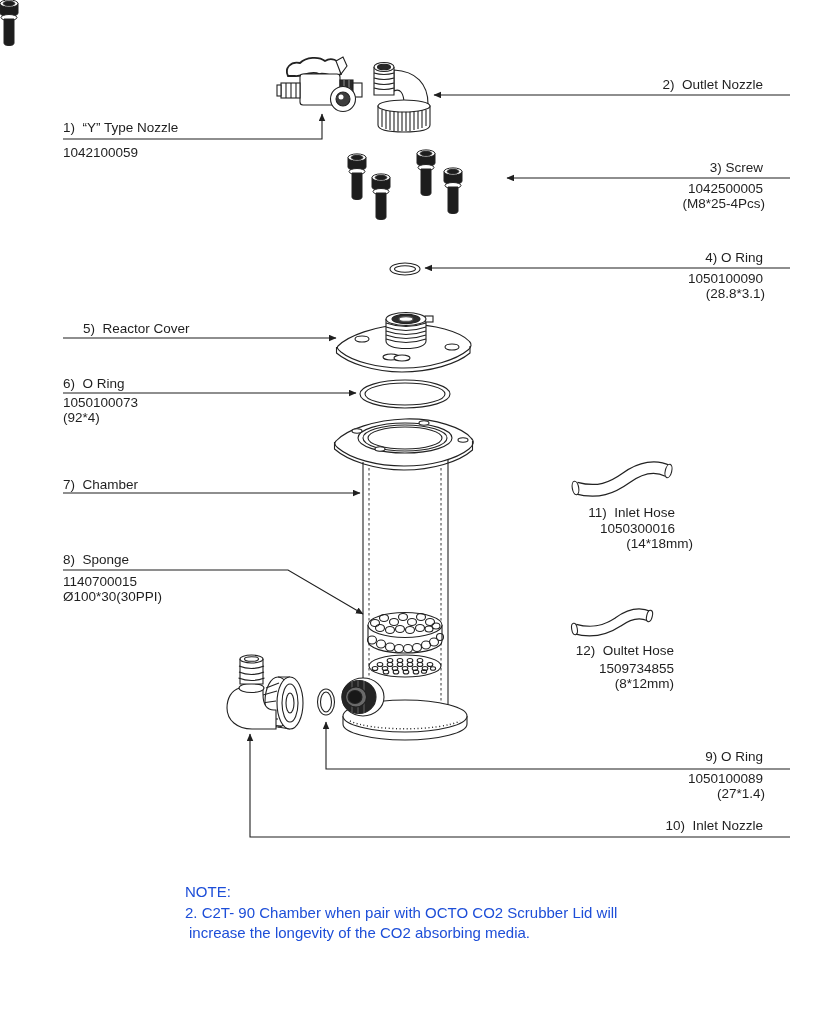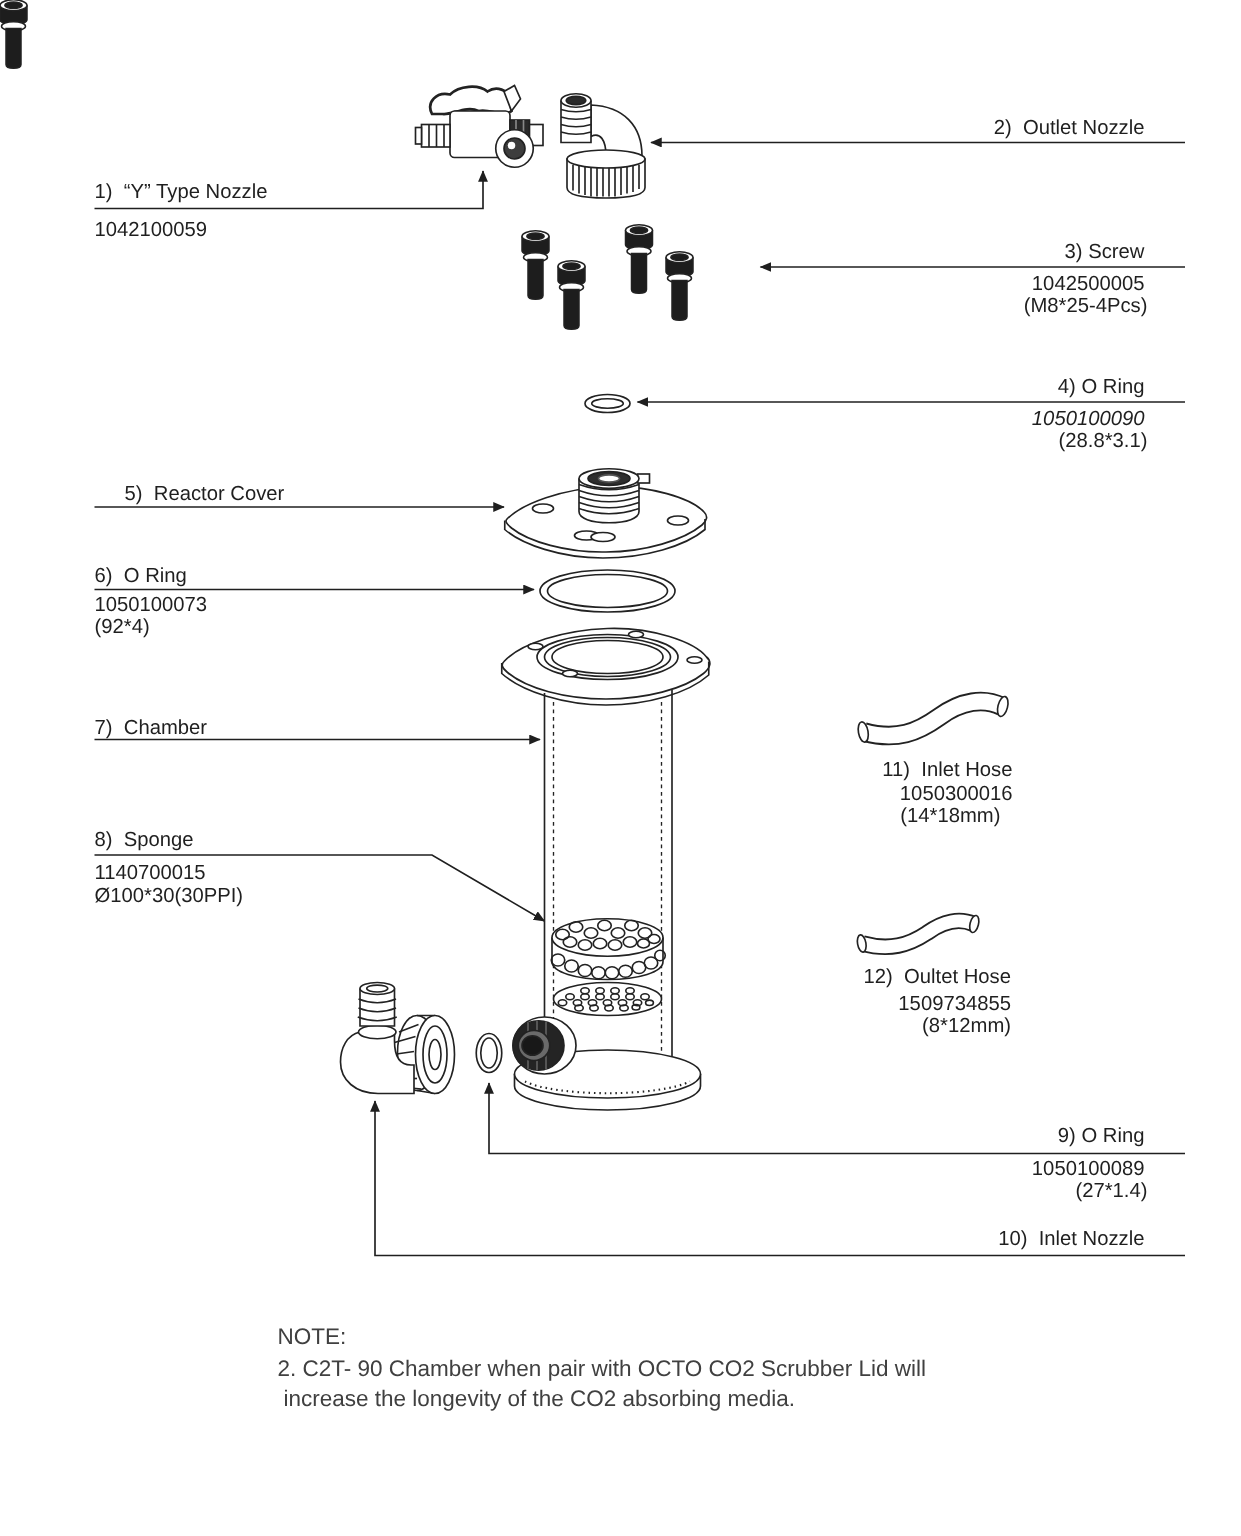--- a/index.html
+++ b/index.html
@@ -4,21 +4,21 @@
 <style>
   * { margin:0; padding:0; box-sizing:border-box; }
   html,body { background:#fff; }
   body {
     width:827px; height:1024px; position:relative; overflow:hidden;
     font-family:"Liberation Sans", sans-serif; color:#1f1f1f;
   }
   .stage { position:absolute; left:0; top:0; width:827px; height:1024px; }
   .lbl { position:absolute; font-size:13.5px; line-height:15px; white-space:pre; }
   .r   { text-align:center; }
-  .note-block { position:absolute; left:185px; top:882px; font-size:15px; line-height:20.5px; color:#404040; }
+  .note-block { position:absolute; left:185px; top:882px; font-size:15px; line-height:20.5px; color:#1d4ed8; }
   .note-block .indent { padding-left:4px; }
   svg { position:absolute; left:0; top:0; }
 </style>
 </head>
 <body>
 
 <div class="stage">
 
 <svg width="827" height="1024" viewBox="0 0 827 1024">
   <defs>
@@ -259,38 +259,38 @@
   <div class="lbl" style="left:63px; top:120px;">1)  “Y” Type Nozzle</div>
   <div class="lbl" style="left:63px; top:145px;">1042100059</div>
 
   <div class="lbl r" style="right:64px; top:77px;">2)  Outlet Nozzle</div>
 
   <div class="lbl r" style="right:64px; top:160px;">3) Screw</div>
   <div class="lbl r" style="right:64px; top:181px;">1042500005</div>
   <div class="lbl r" style="right:62px; top:196px;">(M8*25-4Pcs)</div>
 
   <div class="lbl r" style="right:64px; top:250px;">4) O Ring</div>
-  <div class="lbl r" style="right:64px; top:271px;font-style:italic;">1050100090</div>
+  <div class="lbl r" style="right:64px; top:271px;">1050100090</div>
   <div class="lbl r" style="right:62px; top:286px;">(28.8*3.1)</div>
 
   <div class="lbl" style="left:63px; top:321px;margin-left:20px;">5)  Reactor Cover</div>
 
   <div class="lbl" style="left:63px; top:376px;">6)  O Ring</div>
   <div class="lbl" style="left:63px; top:395px;">1050100073</div>
   <div class="lbl" style="left:63px; top:410px;">(92*4)</div>
 
   <div class="lbl" style="left:63px; top:477px;">7)  Chamber</div>
 
   <div class="lbl" style="left:63px; top:552px;">8)  Sponge</div>
   <div class="lbl" style="left:63px; top:574px;">1140700015</div>
   <div class="lbl" style="left:63px; top:589px;">Ø100*30(30PPI)</div>
 
   <div class="lbl r" style="right:152px; top:505px;">11)  Inlet Hose</div>
   <div class="lbl r" style="right:152px; top:521px;">1050300016</div>
-  <div class="lbl r" style="right:160px; top:536px;">(14*18mm)</div>
+  <div class="lbl r" style="right:134px; top:536px;">(14*18mm)</div>
 
   <div class="lbl r" style="right:153px; top:643px;">12)  Oultet Hose</div>
   <div class="lbl r" style="right:153px; top:661px;">1509734855</div>
   <div class="lbl r" style="right:153px; top:676px;">(8*12mm)</div>
 
   <div class="lbl r" style="right:64px; top:749px;">9) O Ring</div>
   <div class="lbl r" style="right:64px; top:771px;">1050100089</div>
   <div class="lbl r" style="right:62px; top:786px;">(27*1.4)</div>
 
   <div class="lbl r" style="right:64px; top:818px;">10)  Inlet Nozzle</div>

